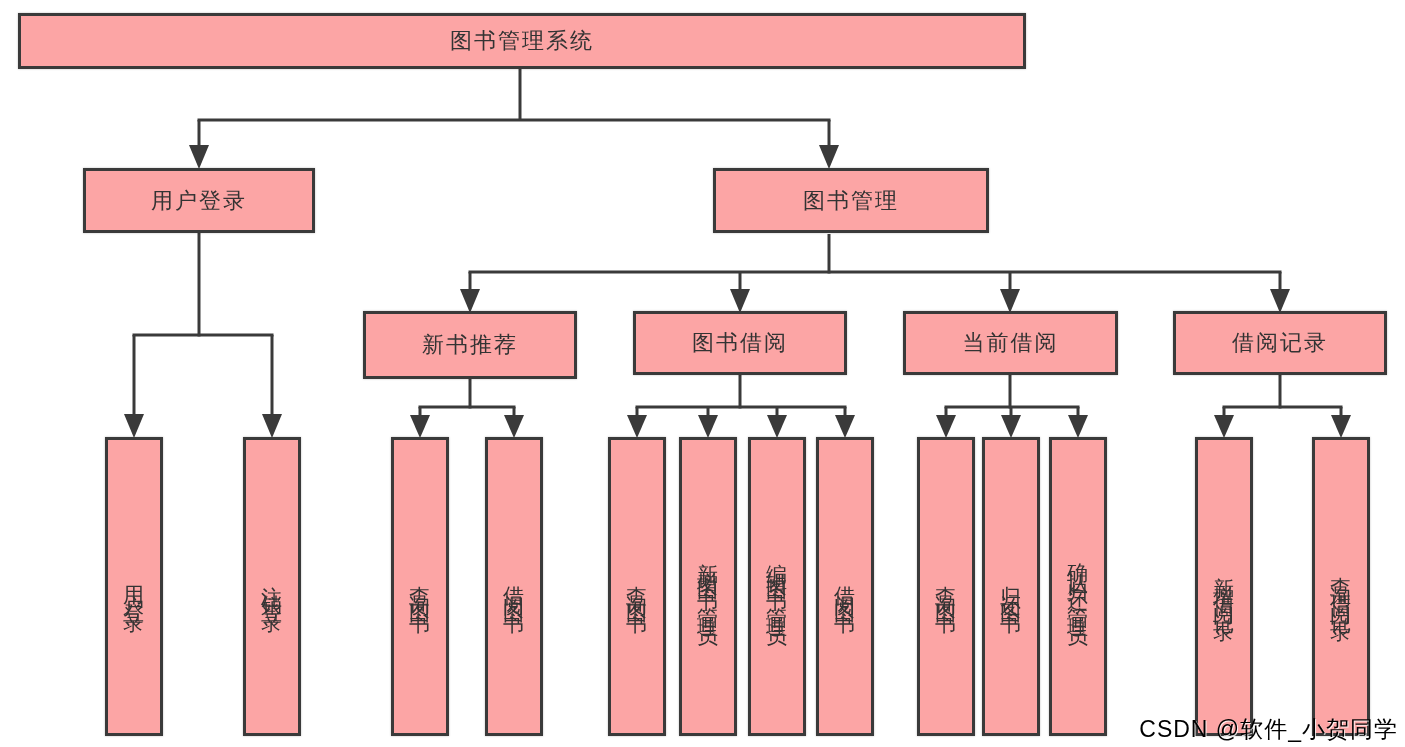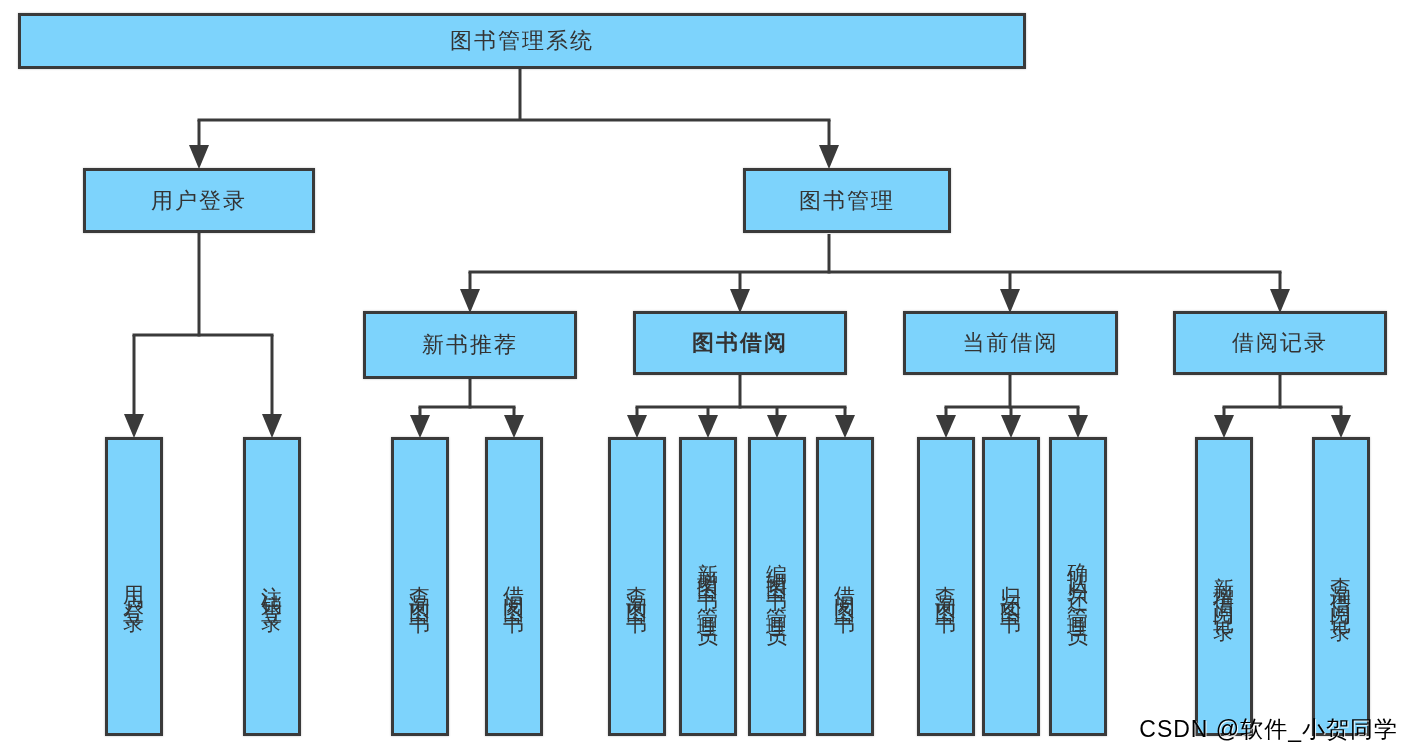--- a/index.html
+++ b/index.html
@@ -19,21 +19,21 @@
     position: absolute;
     left: 0;
     top: 0;
     width: 1405px;
     height: 747px;
     z-index: 1;
   }
   .box {
     position: absolute;
     box-sizing: border-box;
-    background: #7dd3fc;
+    background: #fca5a5;
     border: 3px solid #3a3a3a;
     display: flex;
     align-items: center;
     justify-content: center;
     color: #333333;
     z-index: 2;
     box-shadow: 0 0 2px rgba(0,0,0,0.25);
   }
   .h-box {
     font-size: 22px;
@@ -142,24 +142,24 @@
       <path d="M1224,407 L1224,416"></path>
       <polygon points="1214,415 1234,415 1224,438" fill="#3a3a3a" stroke="none"></polygon>
       <path d="M1341,407 L1341,416"></path>
       <polygon points="1331,415 1351,415 1341,438" fill="#3a3a3a" stroke="none"></polygon>
     </g>
   </svg>
 
   <div class="box h-box root-box">图书管理系统</div>
 
   <div class="box h-box" style="left:83px; top:168px; width:232px; height:65px;">用户登录</div>
-  <div class="box h-box" style="left:713px; top:168px; width:208px; height:65px;margin-left:30px;">图书管理</div>
+  <div class="box h-box" style="left:713px; top:168px; width:276px; height:65px;">图书管理</div>
 
   <div class="box h-box" style="left:363px; top:311px; width:214px; height:68px;">新书推荐</div>
-  <div class="box h-box" style="left:633px; top:311px; width:214px; height:64px;font-weight:bold;">图书借阅</div>
+  <div class="box h-box" style="left:633px; top:311px; width:214px; height:64px;">图书借阅</div>
   <div class="box h-box" style="left:903px; top:311px; width:215px; height:64px;font-family:Liberation Mono, monospace;">当前借阅</div>
   <div class="box h-box" style="left:1173px; top:311px; width:214px; height:64px;">借阅记录</div>
 
   <div class="box v-box" style="left:105px;">用户登录</div>
   <div class="box v-box" style="left:243px;">注销登录</div>
 
   <div class="box v-box" style="left:391px;">查询图书</div>
   <div class="box v-box" style="left:485px;">借阅图书</div>
 
   <div class="box v-box" style="left:608px;">查询图书</div>

